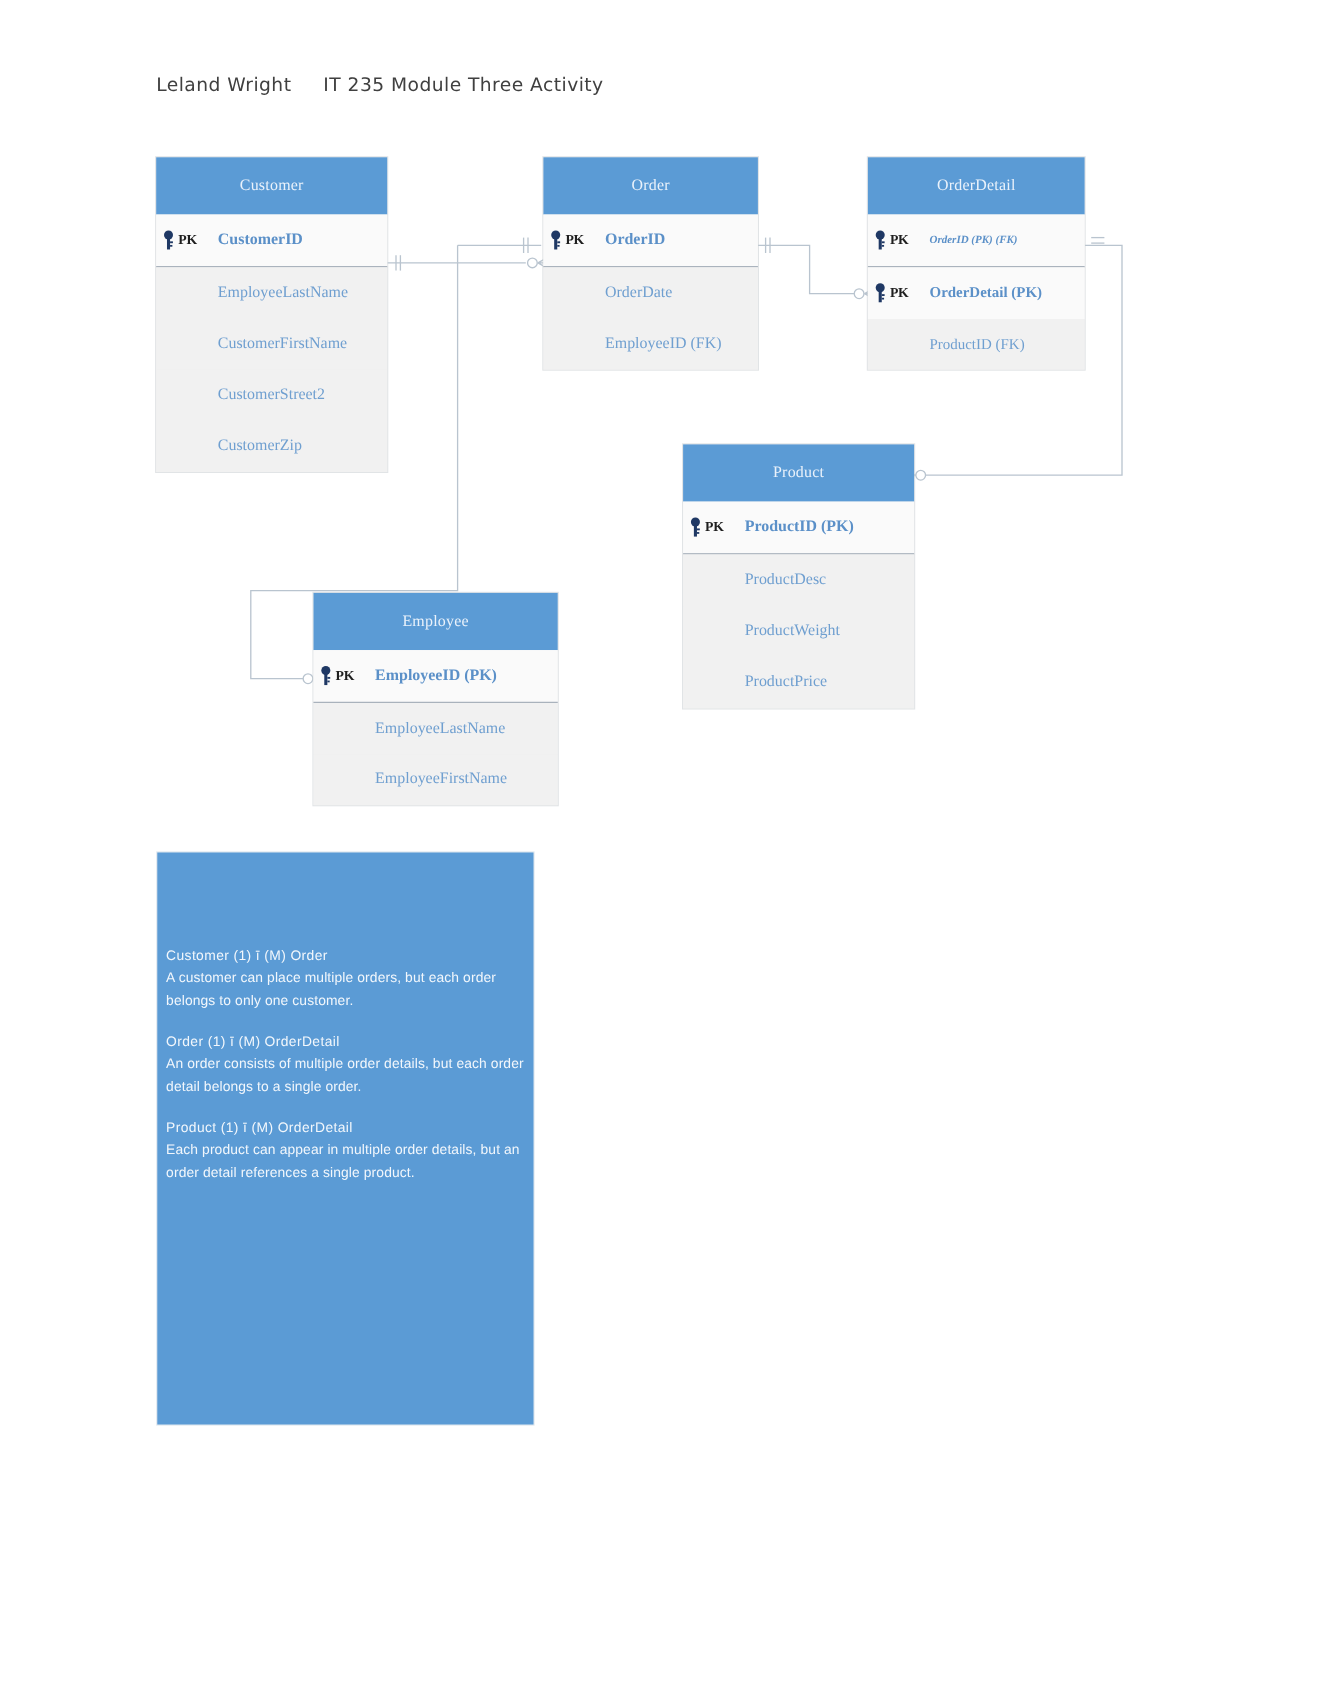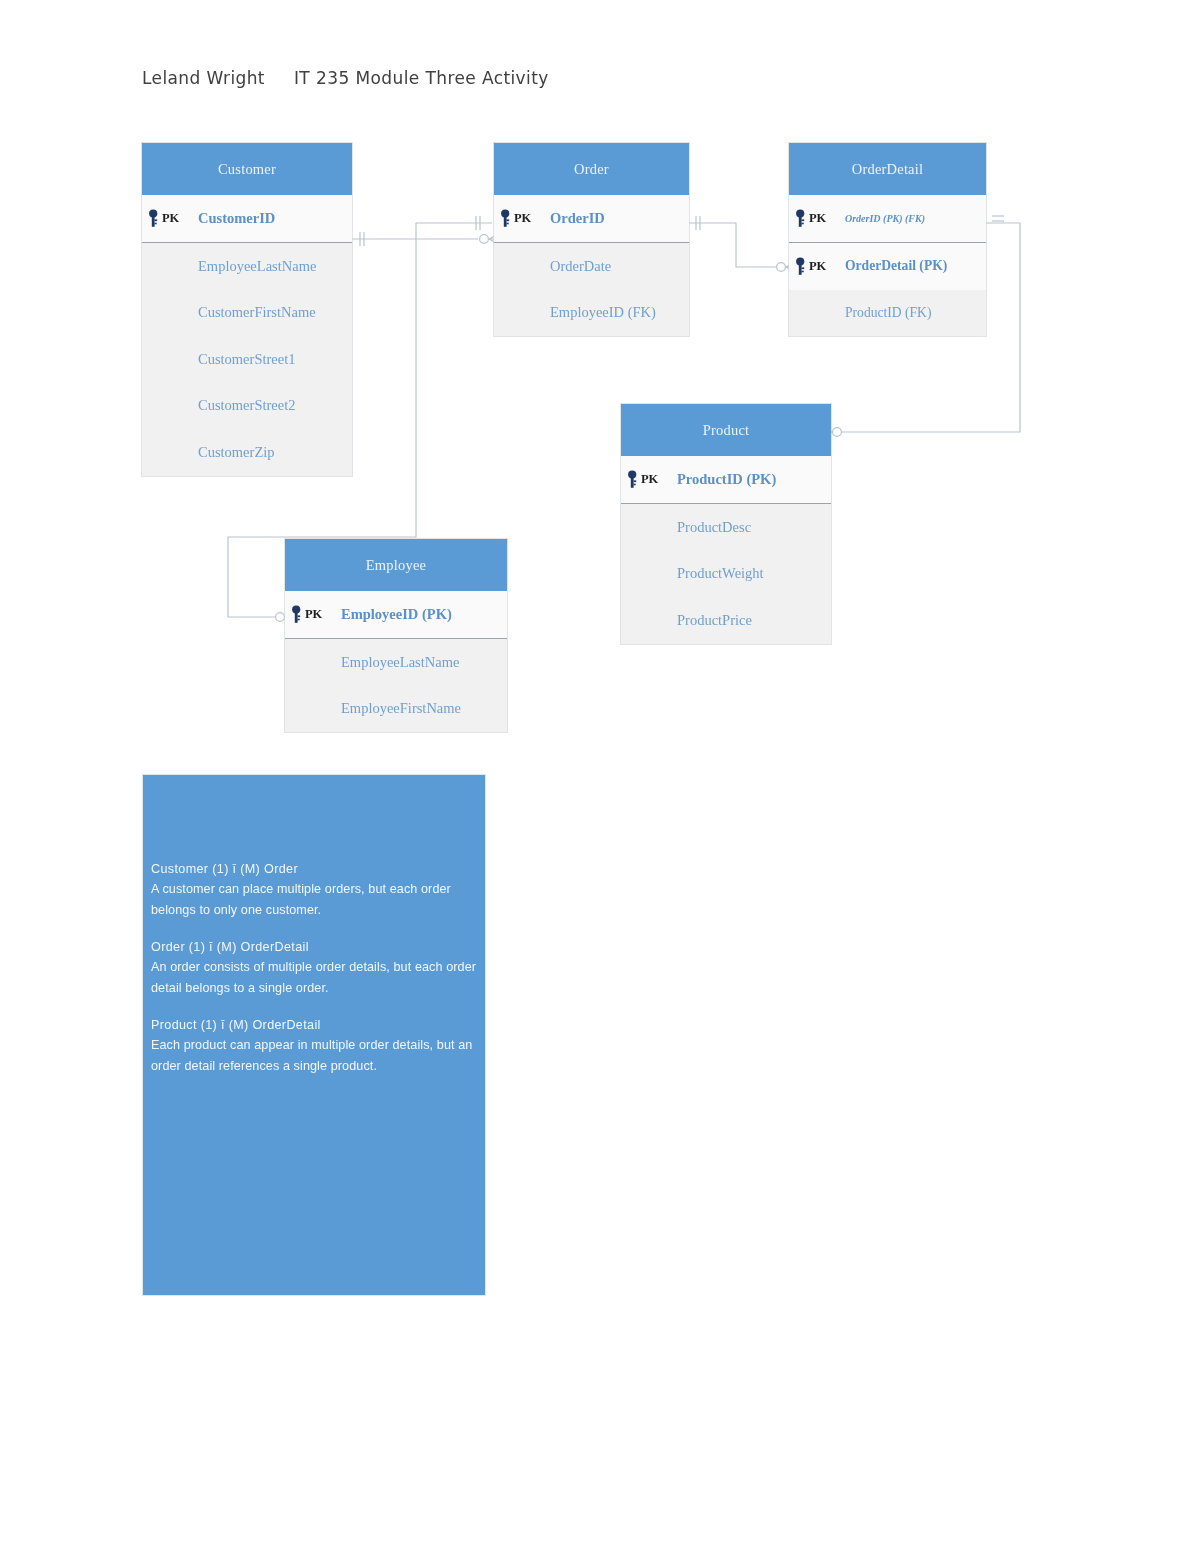--- a/index.html
+++ b/index.html
@@ -208,23 +208,20 @@
       <div class="field">CustomerID</div>
     </div>
     <div class="pk-divider"></div>
     <div class="row attr">
       <div class="field">EmployeeLastName</div>
     </div>
     <div class="row attr">
       <div class="field">CustomerFirstName</div>
     </div>
     <div class="row attr">
-      <div class="field">CustomerStreet1</div>
-    </div>
-    <div class="row attr">
       <div class="field">CustomerStreet2</div>
     </div>
     <div class="row attr">
       <div class="field">CustomerZip</div>
     </div>
   </div>
 </div>
 
 <div class="entity" style="left:494px; top:143px; width:195px;">
   <div class="entity-header">Order</div>

